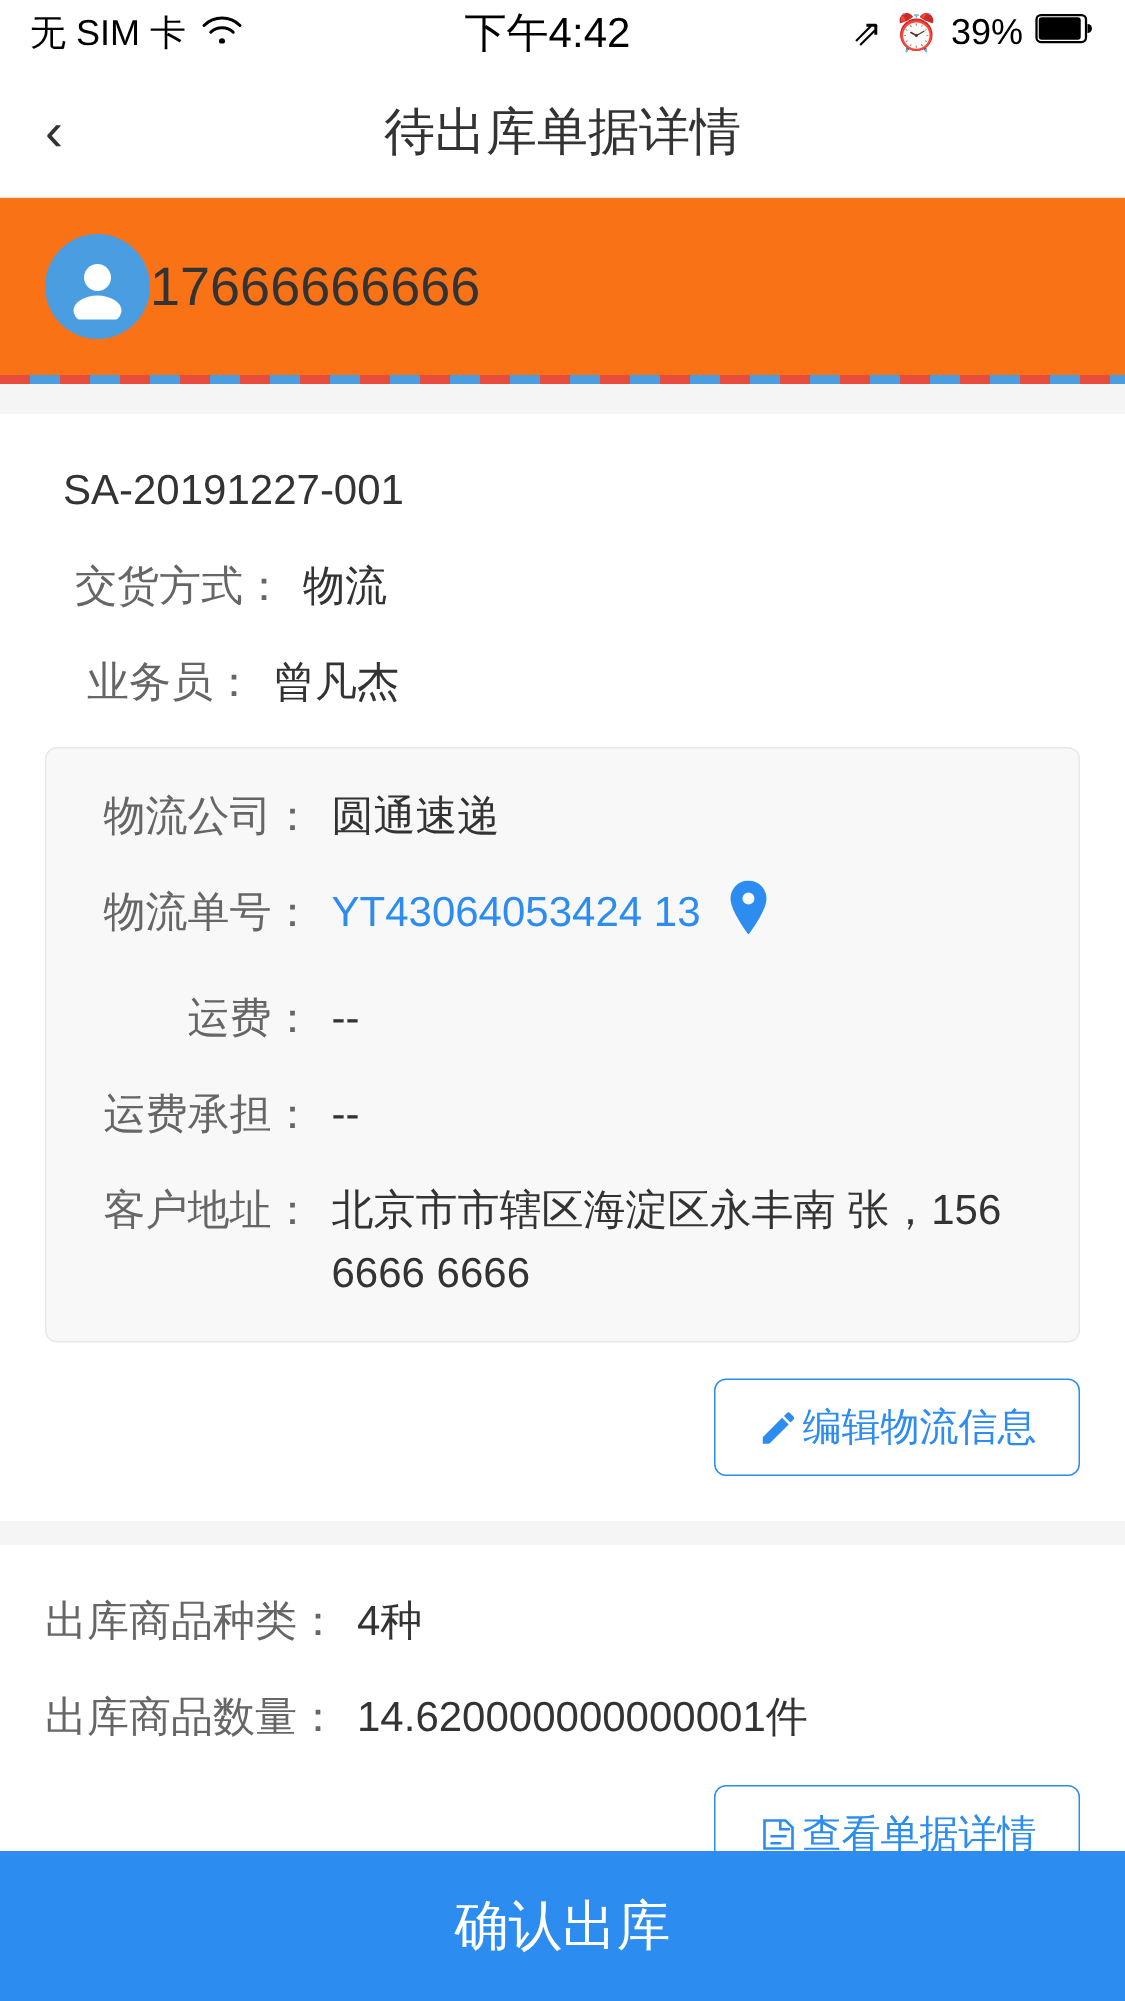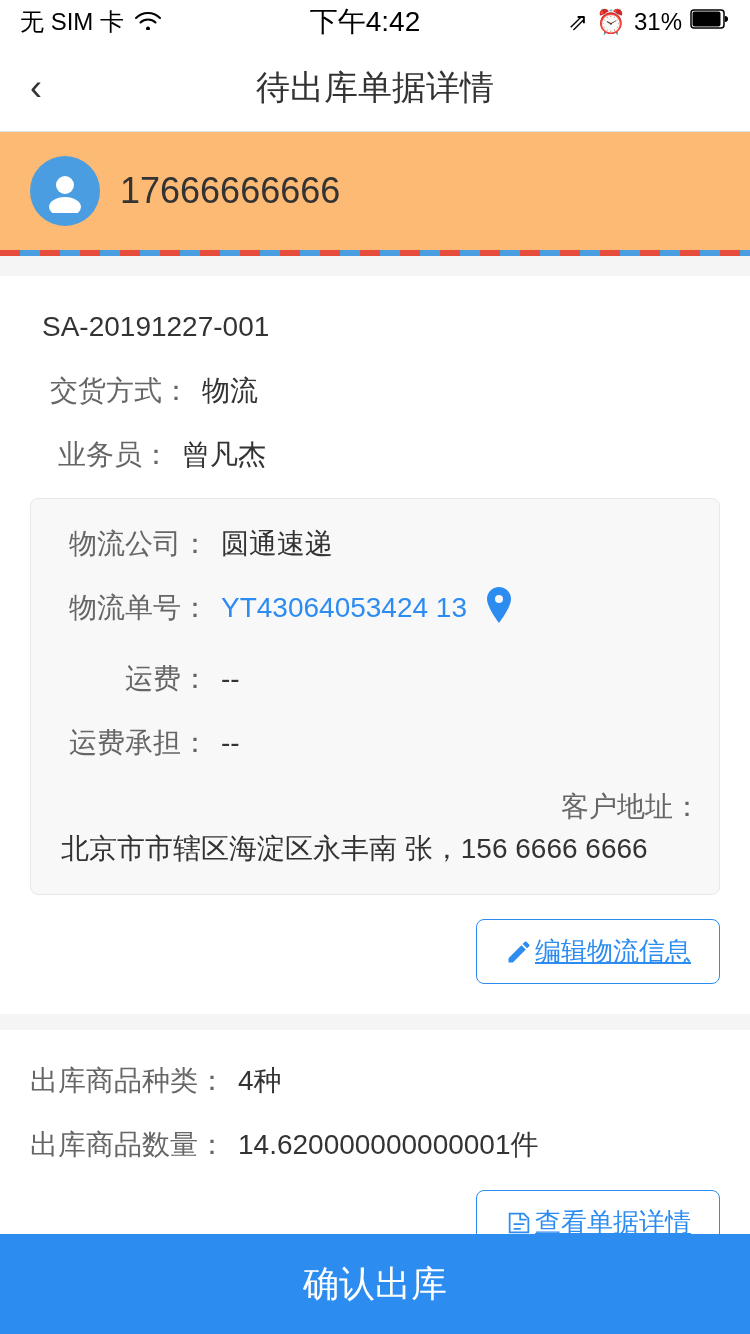--- a/index.html
+++ b/index.html
@@ -49,25 +49,24 @@
       position: absolute;
       left: 50%;
       transform: translateX(-50%);
       font-size: 34px;
       font-weight: 500;
       color: #333;
     }
 
     
     .customer-row {
-      background: #fdba74;
+      background: #f97316;
       display: flex;
       align-items: center;
       padding: 24px 30px;
-      gap: 20px;
     }
     .customer-avatar {
       width: 70px;
       height: 70px;
       border-radius: 50%;
       background: #4a9de0;
       display: flex;
       align-items: center;
       justify-content: center;
     }
@@ -104,21 +103,21 @@
       border-radius: 8px;
       padding: 24px 18px;
       margin-top: 20px;
     }
 
     .info-row {
       display: flex;
       margin-bottom: 22px;
       line-height: 1.5;
     }
-    .info-row:last-child { margin-bottom: 0; flex-direction: column; }
+    .info-row:last-child { margin-bottom: 0; }
     .info-label {
       color: #666;
       font-size: 28px;
       min-width: 140px;
       text-align: right;
       flex-shrink: 0;
     }
     .info-label-wide {
       min-width: 160px;
     }
@@ -151,21 +150,20 @@
       border: 1px solid #2d8cf0;
       color: #2d8cf0;
       background: #fff;
       border-radius: 8px;
       padding: 14px 28px;
       font-size: 26px;
       display: flex;
       align-items: center;
       gap: 2px;
       cursor: pointer;
-      text-decoration: underline;
     }
     .outline-btn svg {
       width: 28px;
       height: 28px;
       fill: #2d8cf0;
     }
 
     
     .section-divider {
       height: 16px;
@@ -214,21 +212,21 @@
         <path d="M14 16.5a2 2 0 110 4 2 2 0 010-4z" fill="#000"></path>
         <path d="M6.5 12.5C8.4 10.6 11.1 9.5 14 9.5s5.6 1.1 7.5 3" stroke="#000" stroke-width="2" fill="none" stroke-linecap="round"></path>
         <path d="M2 8C5.3 4.7 9.4 3 14 3s8.7 1.7 12 5" stroke="#000" stroke-width="2" fill="none" stroke-linecap="round"></path>
       </svg>
     </span>
   </div>
   <div class="status-center">下午4:42</div>
   <div class="status-right">
     <span>⇗</span>
     <span>⏰</span>
-    <span>31%</span>
+    <span>39%</span>
     <span>
       <svg width="40" height="22" viewBox="0 0 40 22" fill="none">
         <rect x="1" y="2" width="33" height="18" rx="3" stroke="#000" stroke-width="1.5"></rect>
         <rect x="2.5" y="3.5" width="28" height="15" rx="2" fill="#000"></rect>
         <path d="M35 8v6a3 3 0 000-6z" fill="#000"></path>
       </svg>
     </span>
   </div>
 </div>
 

